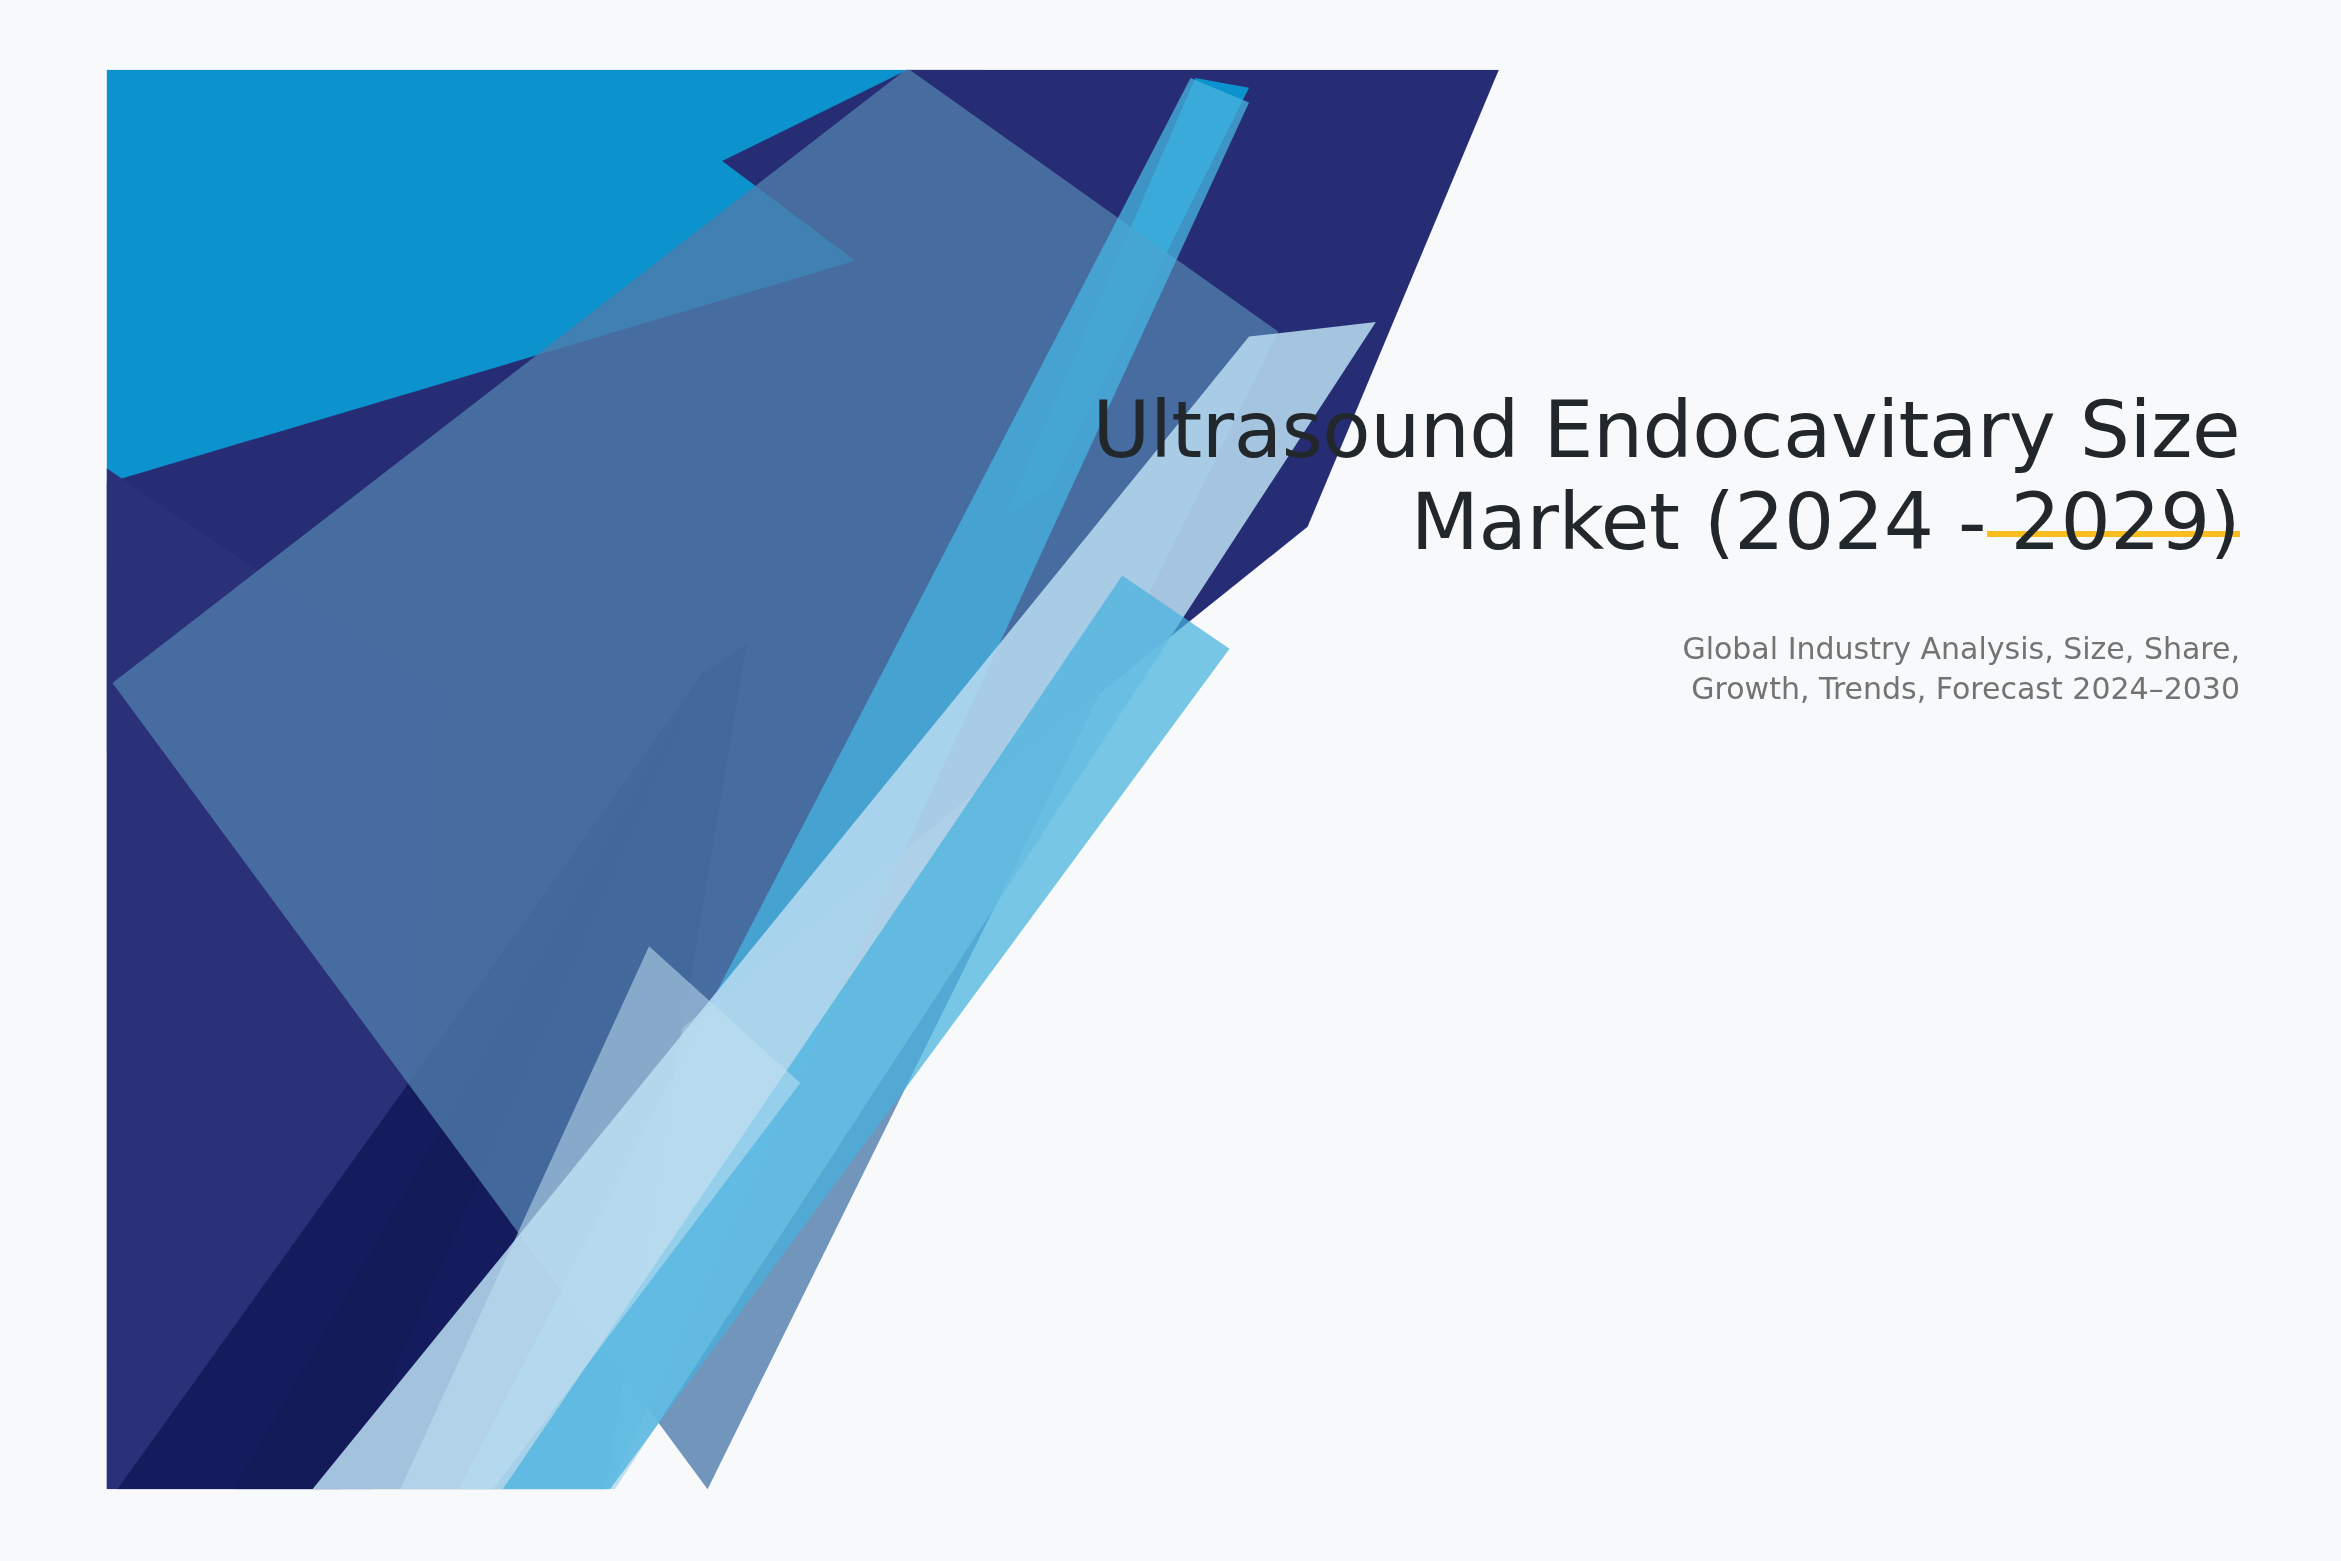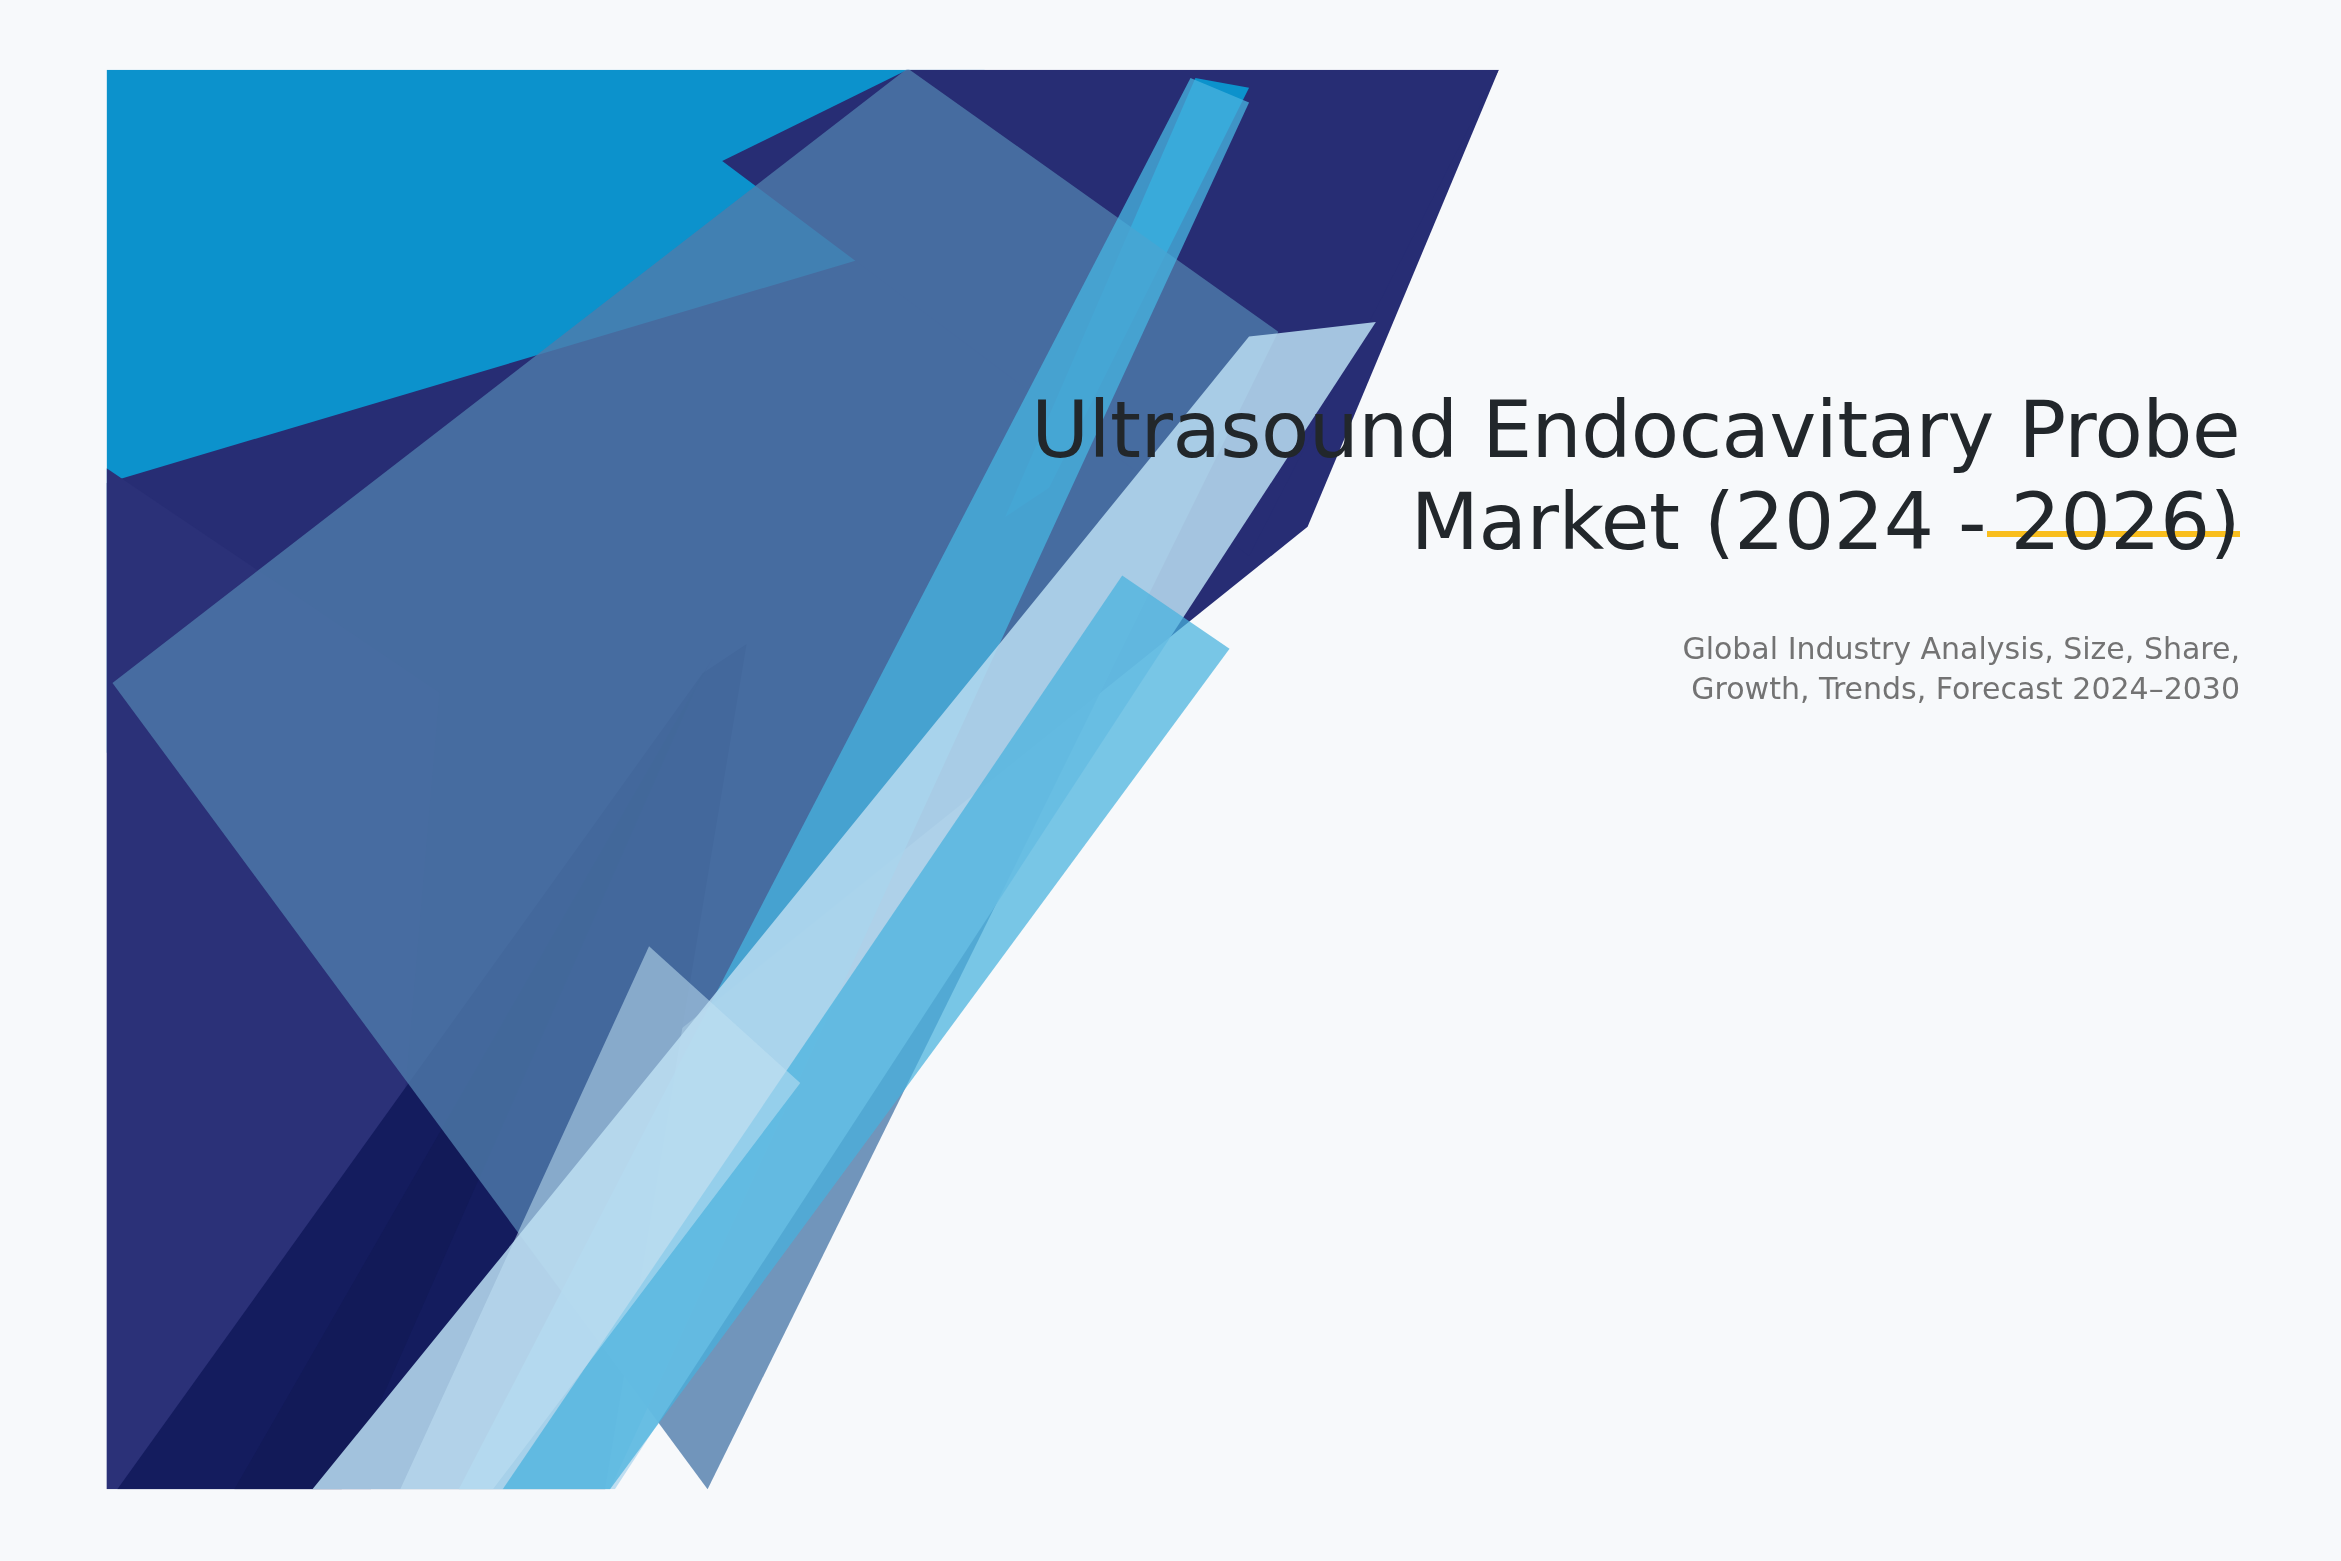--- a/index.html
+++ b/index.html
@@ -121,22 +121,22 @@
 
       </g>
     </svg>
   </div>
 
   <div class="title-block">
 
     <div class="title-underline"></div>
 
     <h1 class="cover-title">
-      <span>Ultrasound Endocavitary Probe</span><br>
-      <span>Market (2024 - 2026)</span>
+      <span>Ultrasound Endocavitary Size</span><br>
+      <span>Market (2024 - 2029)</span>
     </h1>
 
     <p class="cover-subtitle">
       <span>Global Industry Analysis, Size, Share,</span><br>
       <span>Growth, Trends, Forecast 2024–2030</span>
     </p>
 
   </div>
 
 </div>

